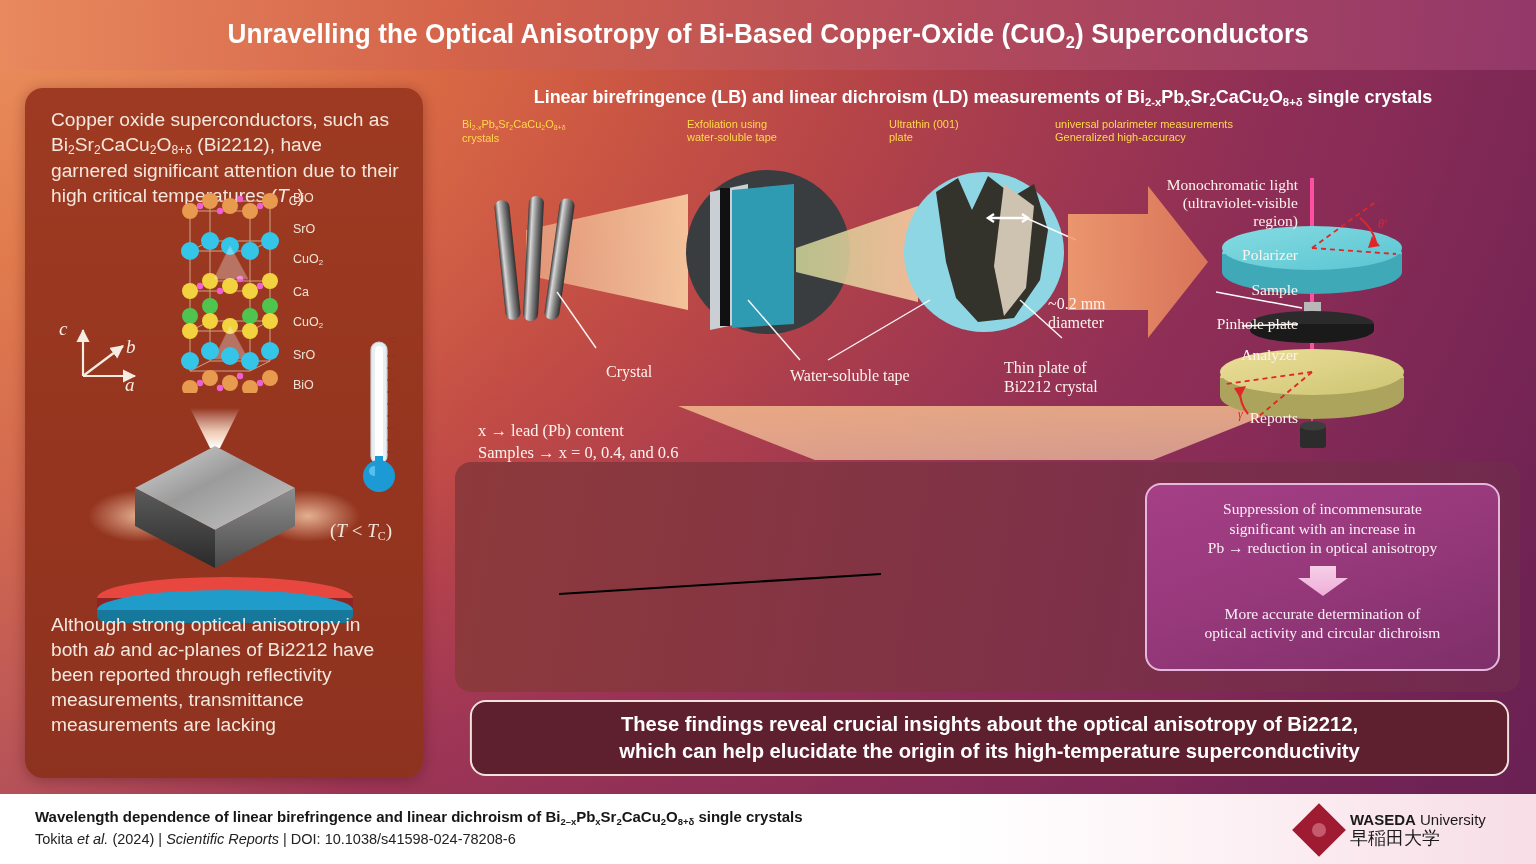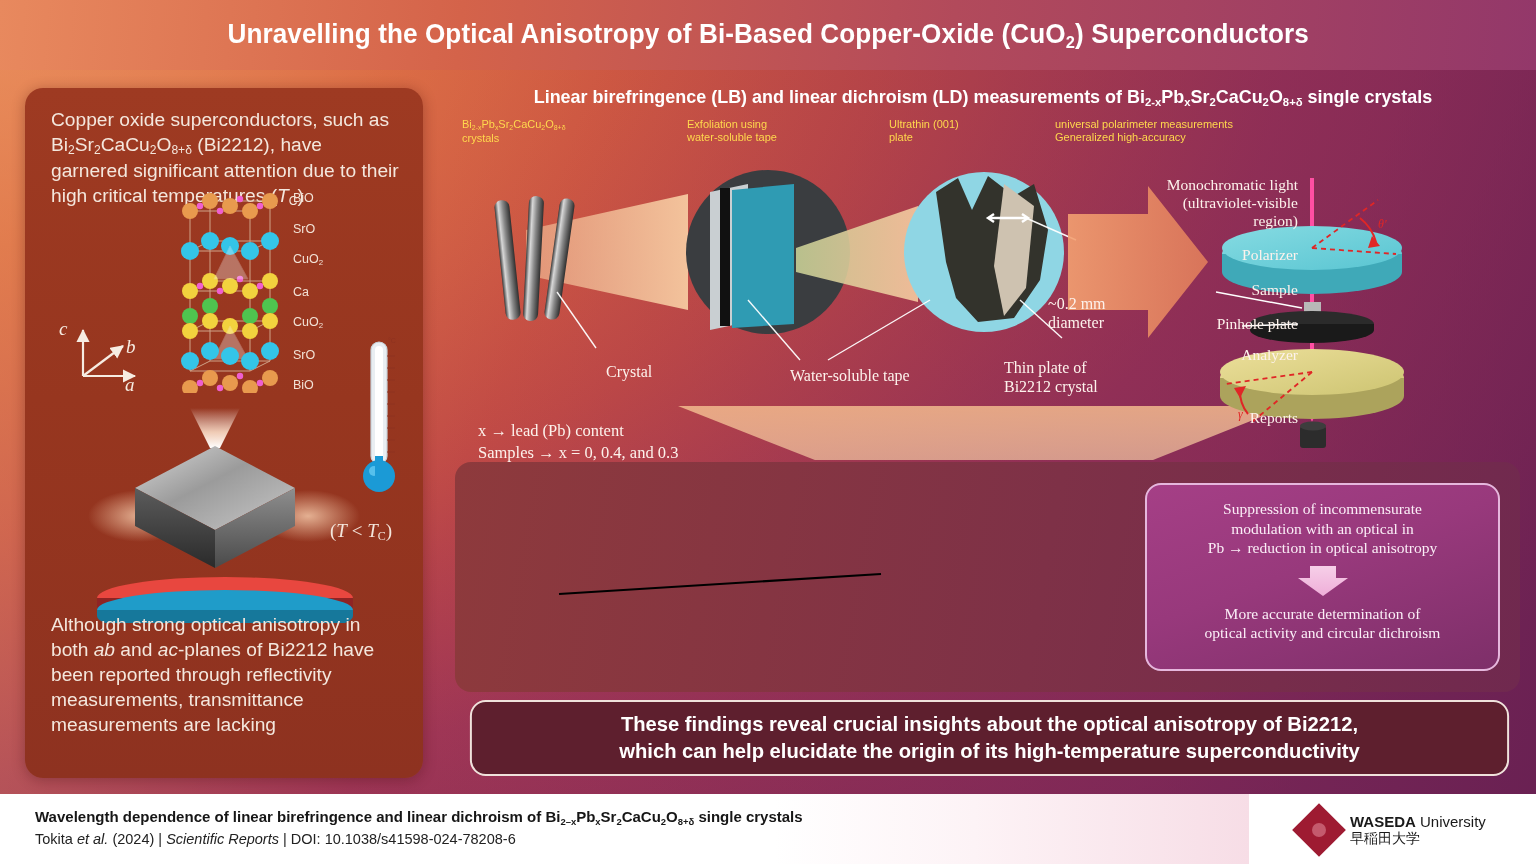--- a/index.html
+++ b/index.html
@@ -154,21 +154,21 @@
     position:absolute; left:462px; top:700px; width:1055px; height:76px; z-index:6;
     background:#5e1f2e; border:2px solid #f0e2dc; border-radius:16px;
     display:flex; align-items:center; justify-content:center;
     color:#fff; font-size:20.5px; font-weight:bold; text-align:center; line-height:1.3;
     font-family:"Liberation Sans", sans-serif;
     transform:scaleX(.985);
   }
 
   
   .footer{
-    position:absolute; left:0; top:794px; width:1249px; height:70px; z-index:8;
+    position:absolute; left:0; top:794px; width:1536px; height:70px; z-index:8;
     background:linear-gradient(90deg,#ffffff 0%,#ffffff 62%,#fdf3f6 78%,#f7dde6 100%);
   }
   .foot-title{
     position:absolute; left:35px; top:14px; color:#161616;
     font-size:15px; font-weight:bold; font-family:"Liberation Sans", sans-serif;
   }
   .foot-cite{
     position:absolute; left:35px; top:37px; color:#222;
     font-size:14.5px; font-family:"Liberation Sans", sans-serif;
   }
@@ -177,21 +177,21 @@
     width:38px; height:38px; background:#9e1b32; transform:rotate(45deg);
     margin-right:12px; position:relative; flex:none;
   }
   .diamond:after{
     content:""; position:absolute; left:12px; top:12px; width:14px; height:14px;
     border-radius:50%; background:#c45a6d; transform:rotate(-45deg);
   }
   .logo-txt{ line-height:1.12; }
   .logo-en{ font-size:15px; color:#1a1a1a; font-family:"Liberation Sans", sans-serif; }
   .logo-en b{ font-weight:bold; }
-  .logo-jp{ font-size:14px; color:#1a1a1a; font-family:"Liberation Sans", sans-serif; }
+  .logo-jp{ font-size:18px; color:#1a1a1a; font-family:"Liberation Sans", sans-serif; }
 </style>
 </head>
 <body>
 
 <div id="root">
   <div class="backdrop"></div>
 
   <div class="titlebar">
     <h1><span>Unravelling the Optical Anisotropy of Bi-Based Copper-Oxide (CuO</span><sub>2</sub><span>) Superconductors</span></h1>
   </div>
@@ -478,21 +478,21 @@
     <div>~0.2 mm</div>
     <div>diameter</div>
   </div>
   <div class="ann" style="left:1004px; top:358px; text-align:left;">
     <div>Thin plate of</div>
     <div>Bi2212 crystal</div>
   </div>
 
   <div class="xinfo">
     <div>x → lead (Pb) content</div>
-    <div>Samples → x = 0, 0.4, and 0.3</div>
+    <div>Samples → x = 0, 0.4, and 0.6</div>
   </div>
 
   <div style="position:absolute; left:1200px; top:178px; width:320px; height:270px; z-index:6;">
     <svg width="320" height="270" viewBox="0 0 320 270">
       <defs>
         <linearGradient id="discCyanT" x1="0" y1="0" x2="1" y2="1">
           <stop offset="0%" stop-color="#86dbe2"></stop>
             <stop offset="100%" stop-color="#59c5d2"></stop>
         </linearGradient>
         <linearGradient id="discYelT" x1="0" y1="0" x2="1" y2="1">
@@ -696,21 +696,21 @@
         <span>: x = 0.6</span>
       </div>
   </div>
   <div class="annot-chart" style="left:900px; top:574px;">
     <div>Decreasing LB and LD</div>
     <div>with increasing Pb content</div>
   </div>
 
   <div class="callout">
     <div>Suppression of incommensurate</div>
-    <div>modulation with an optical in</div>
+    <div>significant with an increase in</div>
     <div>Pb → reduction in optical anisotropy</div>
     <div class="downarrow">
       <svg width="54" height="30" viewBox="0 0 54 30">
         <defs>
             <linearGradient id="pa" x1="0" y1="0" x2="0" y2="1">
           <stop offset="0%" stop-color="#f6cfe8"></stop>
               <stop offset="100%" stop-color="#efaed9"></stop>
         </linearGradient>
           </defs>
         <path d="M14,0 L40,0 L40,12 L52,12 L27,30 L2,12 L14,12 Z" fill="url(#pa)"></path>

